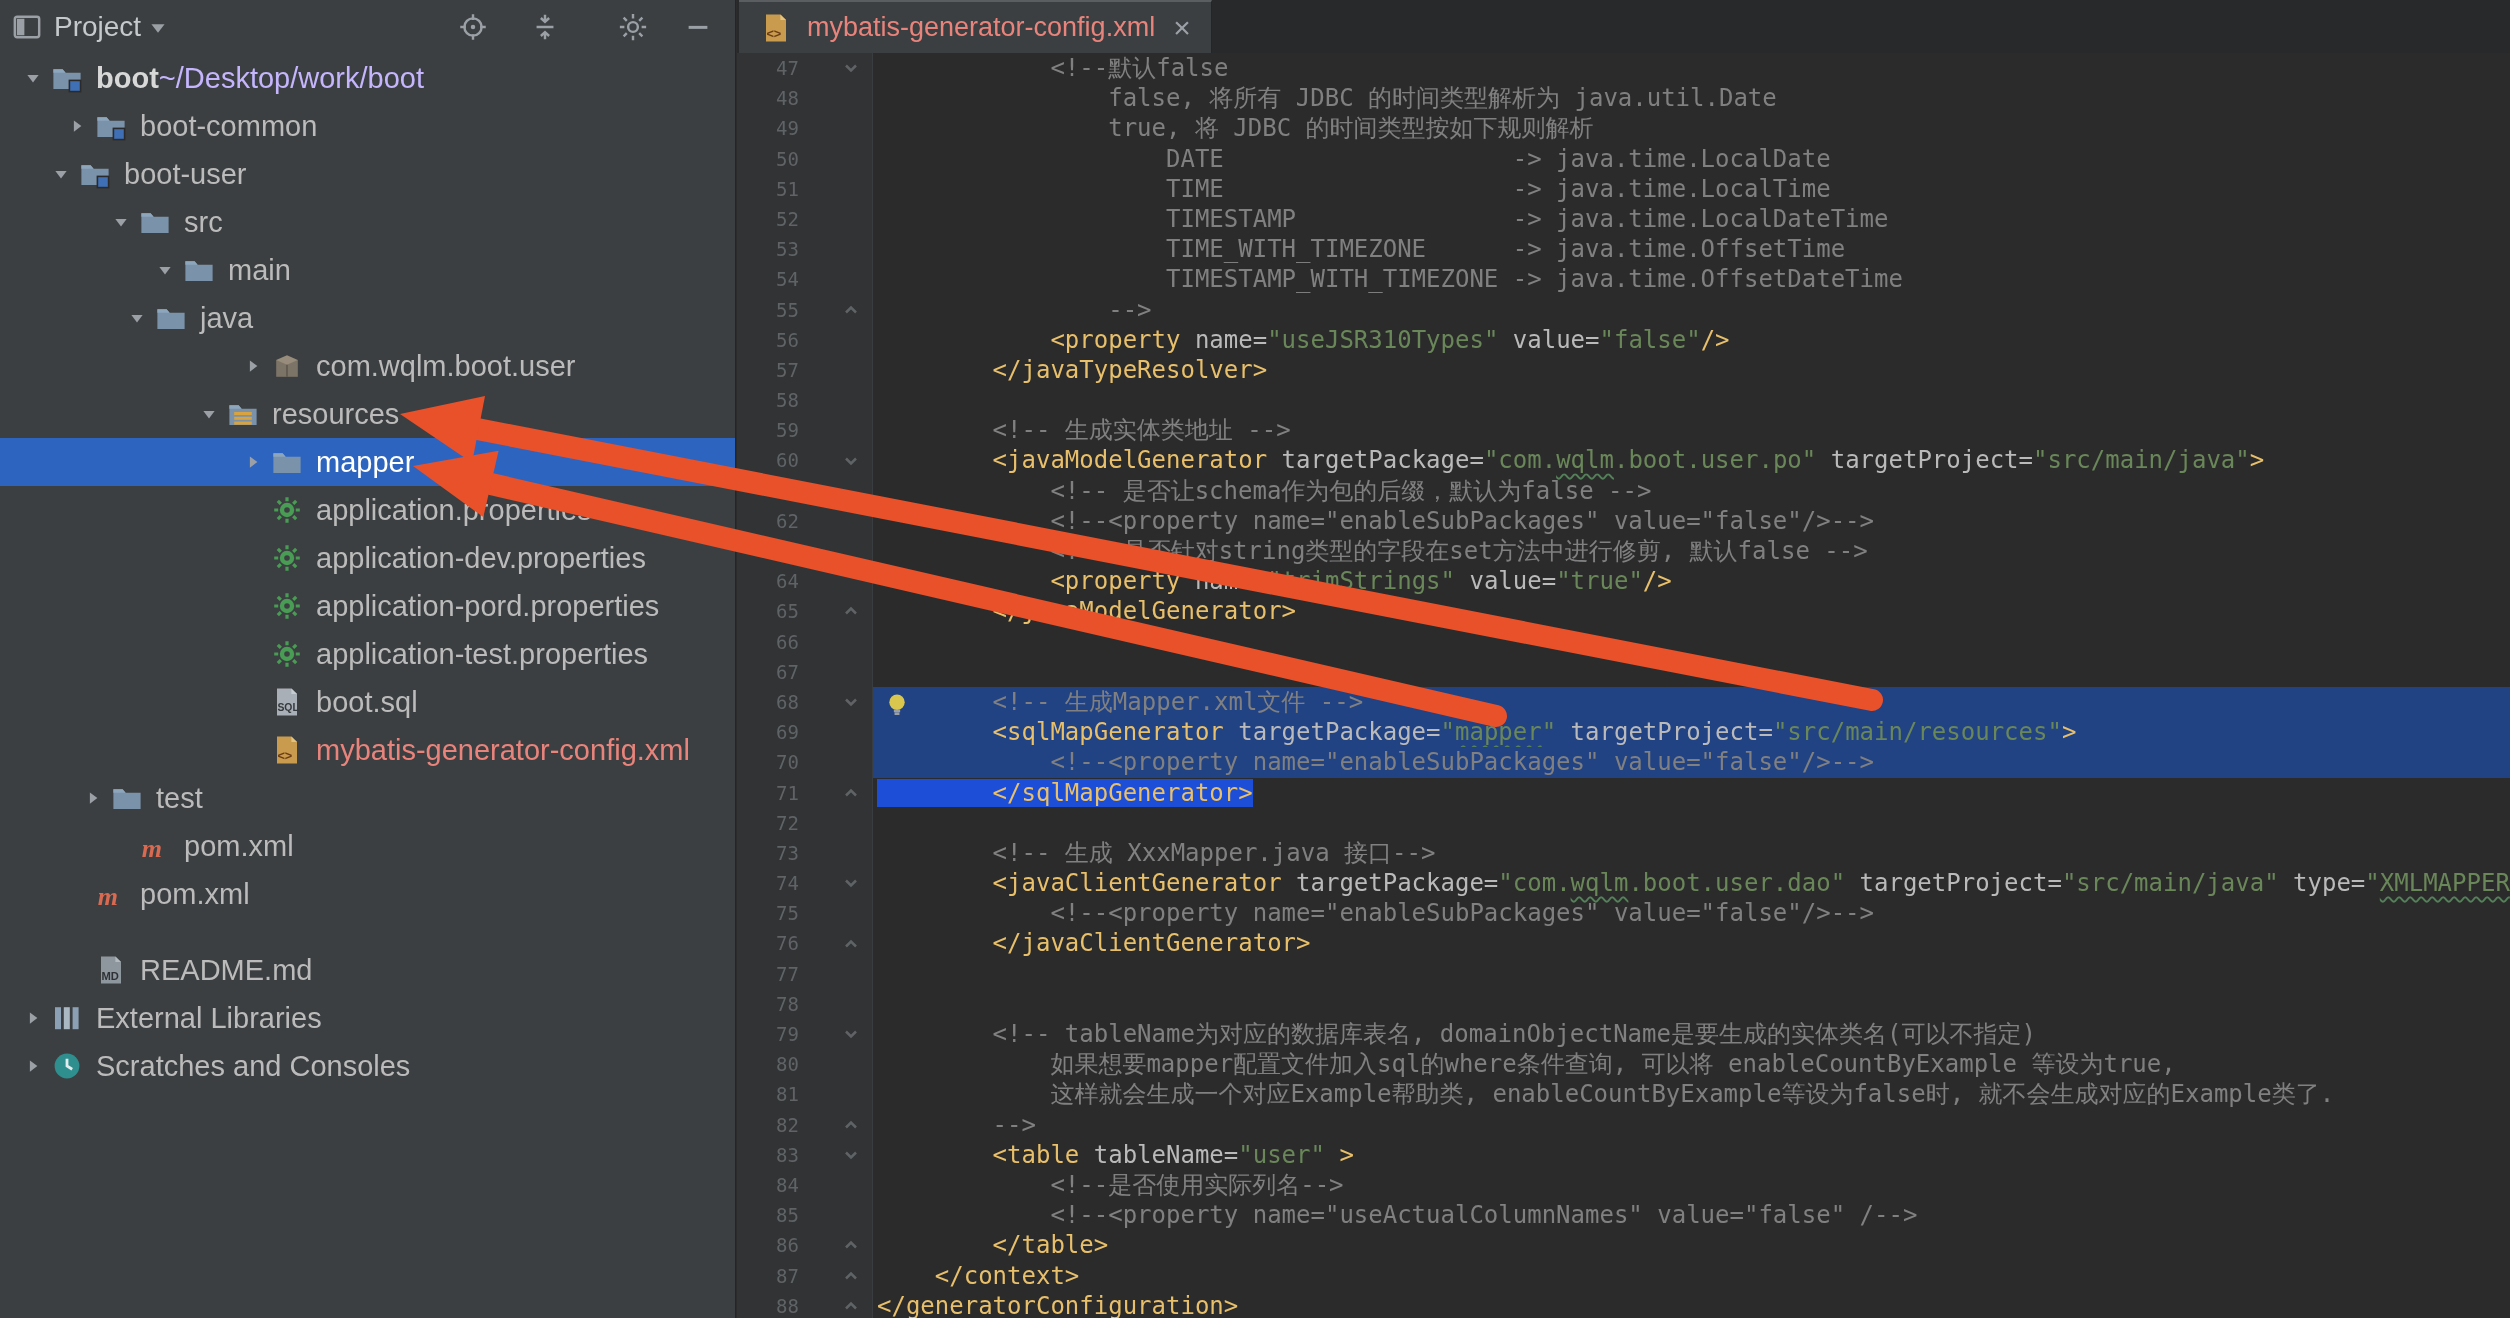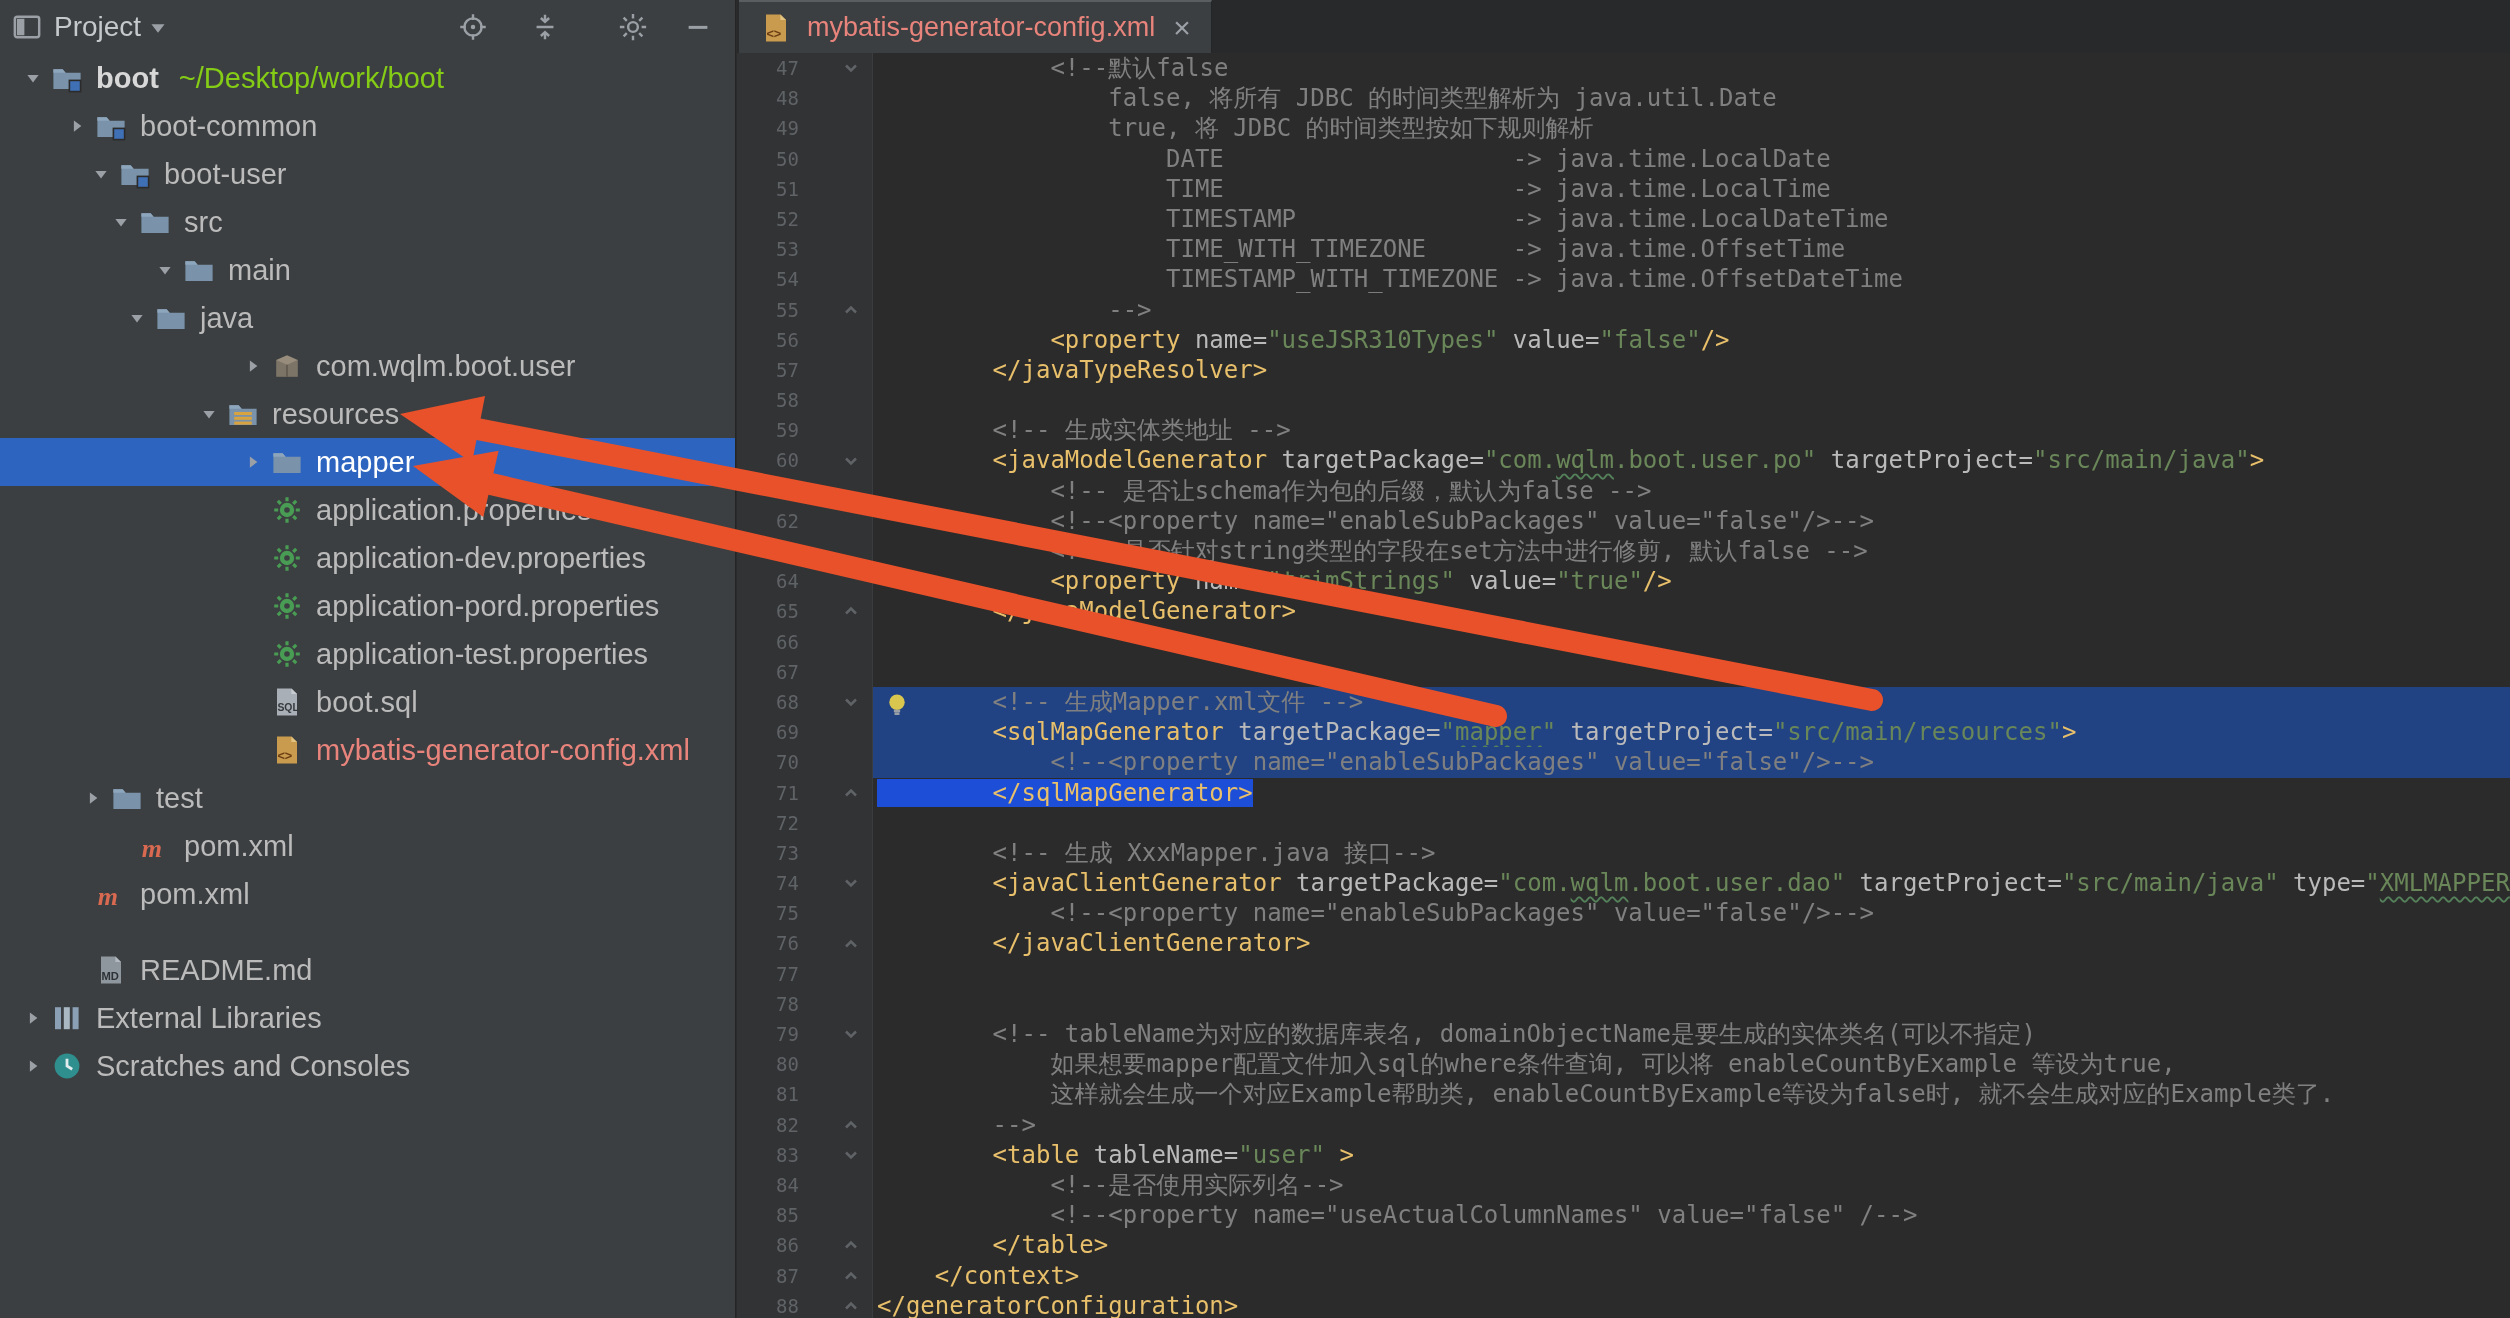--- a/index.html
+++ b/index.html
@@ -16,21 +16,21 @@
   .hicon-abs{position:absolute;top:10px;}
   #tree{position:absolute;top:54px;left:0;right:0;}
   .tree-row{height:48px;display:flex;align-items:center;font-size:29px;color:#bbbbbb;white-space:nowrap;}
   .tree-row.selected{background:#2d64c0;color:#ffffff;}
   .chev{width:34px;height:48px;flex:none;display:flex;align-items:center;justify-content:center;}
   .chev svg{width:20px;height:20px;}
   .ticon{width:34px;height:34px;flex:none;margin-right:12px;display:flex;align-items:center;justify-content:center;}
   .ticon svg{width:32px;height:32px;}
   .tree-label.bold{font-weight:bold;color:#d8d8d8;}
   .tree-label.file-red{color:#e8847c;}
-  .tree-hint{color:#84cc16;margin-left:20px;}
+  .tree-hint{color:#c4b5fd;margin-left:0;}
 
   
   #tabbar{position:absolute;left:737px;top:0;right:0;height:53px;background:#27292a;}
   .tab{position:absolute;left:2px;top:0;height:53px;background:#3c3f41;display:flex;align-items:center;
        padding:0 20px;border-top:2px solid #5a5e60;border-right:1px solid #232526;box-sizing:border-box;}
   .tab .ticon{margin-right:14px;}
   .tab-title{font-size:27px;color:#e8847c;}
   .tab-close{font-size:30px;color:#9ba1a7;margin-left:18px;cursor:default;}
 
   
@@ -127,21 +127,21 @@
           </span>
           <span class="ticon">
             <svg viewBox="0 0 16 16">
               <path d="M1.2 13.5V3.6h4.6l1.5 1.8h7.5v8.1z" fill="#7b93aa"></path>
               <path d="M1.2 3.6h4.6l1.5 1.8H1.2z" fill="#8ea6bc"></path>
               <rect x="9.2" y="9.2" width="5.6" height="5.6" fill="#3f6fb5" stroke="#2b2b2b" stroke-width="0.8"></rect>
             </svg>
           </span>
           <span class="tree-label">boot-common</span>
         </div>
-        <div class="tree-row" style="padding-left: 84px;">
+        <div class="tree-row" style="padding-left: 44px;">
           <span class="chev">
             <svg viewBox="0 0 16 16">
               <path d="M3.5 5.5h9L8 11.5z" fill="#9aa0a6"></path>
             </svg>
           </span>
           <span class="ticon">
             <svg viewBox="0 0 16 16">
               <path d="M1.2 13.5V3.6h4.6l1.5 1.8h7.5v8.1z" fill="#7b93aa"></path>
               <path d="M1.2 3.6h4.6l1.5 1.8H1.2z" fill="#8ea6bc"></path>
               <rect x="9.2" y="9.2" width="5.6" height="5.6" fill="#3f6fb5" stroke="#2b2b2b" stroke-width="0.8"></rect>

